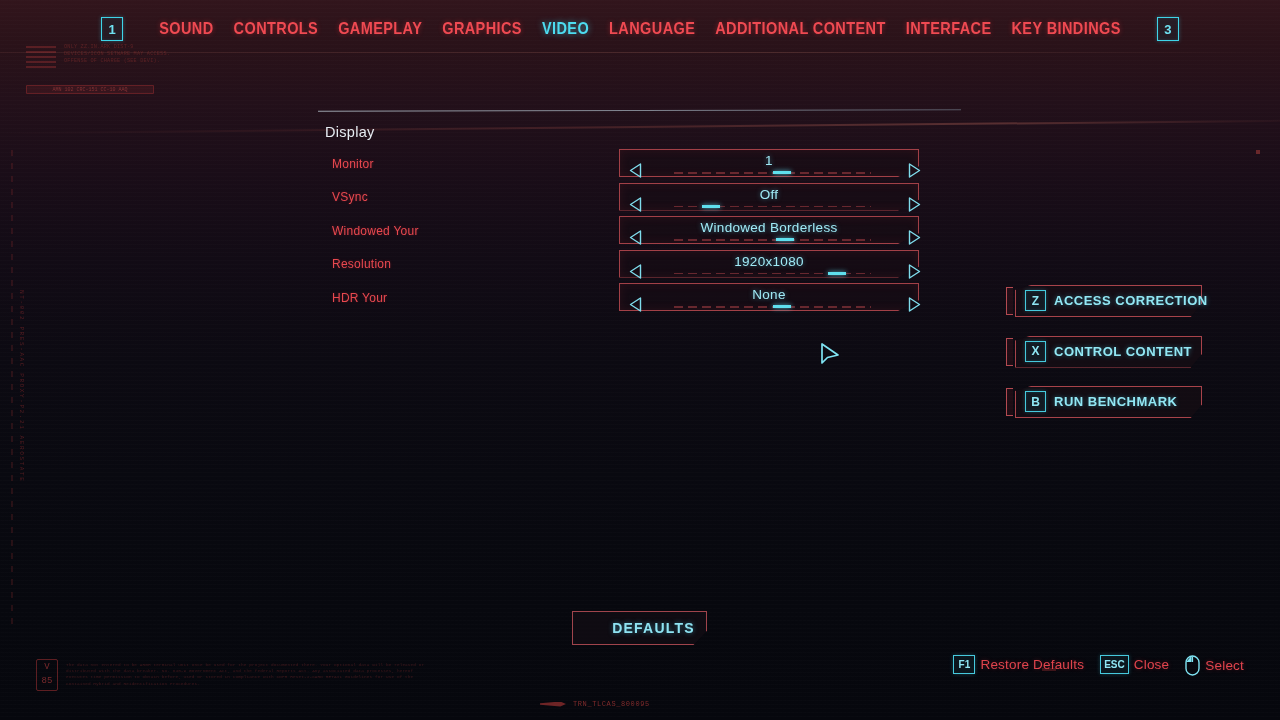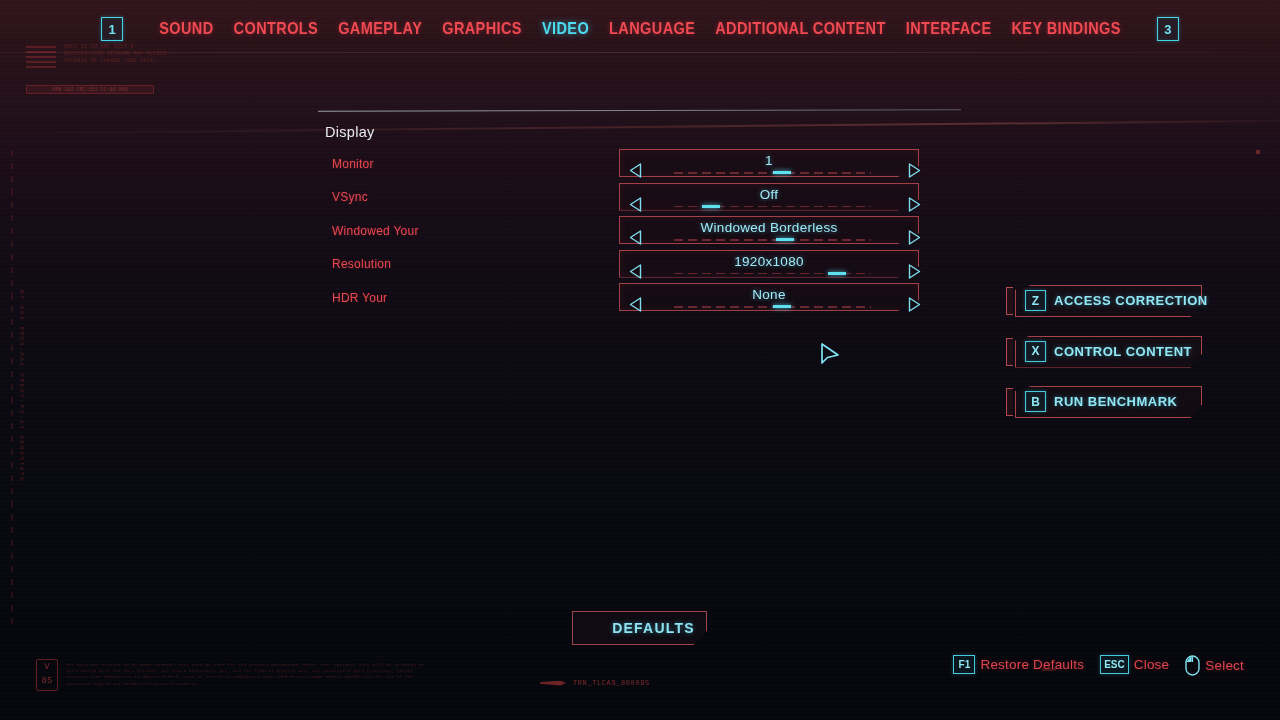--- a/index.html
+++ b/index.html
@@ -441,21 +441,21 @@
   #decor-bl-legal {
     left: 66px; top: 662px;
     width: 360px;
     color: rgba(190,60,58,0.30);
     font-size: 4.4px;
     line-height: 6.2px;
     letter-spacing: 0.1px;
     font-family: "Liberation Mono", monospace;
   }
   #decor-bc-tag {
-    left: 540px; top: 679px;
+    left: 540px; top: 700px;
     display: flex;
     align-items: center;
     gap: 7px;
   }
   #decor-bc-tag .arrowdeco {
     width: 26px; height: 5px;
     background: rgba(195,60,58,0.55);
     clip-path: polygon(0 35%, 78% 0, 100% 50%, 78% 100%, 0 65%);
   }
   #decor-bc-tag span {

